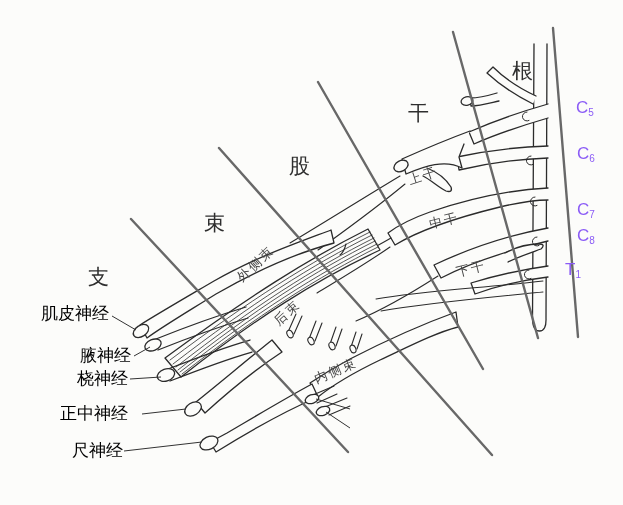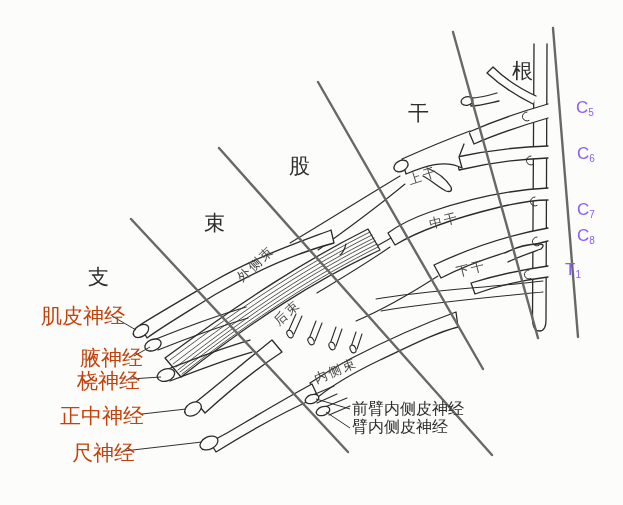--- a/index.html
+++ b/index.html
@@ -3,21 +3,21 @@
 <meta charset="utf-8">
 <style>
   html,body{margin:0;padding:0;background:#ffffff;}
   #stage{
     position:relative;width:623px;height:505px;background:#fcfcfa;
     font-family:"Liberation Sans",sans-serif;color:#2b2b2b;overflow:hidden;
   }
   #art{position:absolute;left:0;top:0;}
   .lbl{position:absolute;white-space:nowrap;line-height:1;}
   .zone{font-size:21px;letter-spacing:1px;color:#2e2e2e;}
-  .nerve{font-size:21px;color:#c2410c;}
+  .nerve{font-size:17px;color:#000000;}
   .small-rot{font-size:13px;color:#474747;letter-spacing:2px;transform-origin:center;}
   .rootlbl{font-size:17px;color:#8b5cf6;}
   .rootlbl .sub{font-size:10px;vertical-align:-3px;}
   .bottomlbl{font-size:16px;color:#2e2e2e;}
 </style>
 </head>
 <body>
 
 <div id="stage">
 
@@ -172,16 +172,14 @@
 
   <div class="lbl small-rot" style="left:233px;top:257px;transform:rotate(-43deg)">外侧束</div>
   <div class="lbl small-rot" style="left:272px;top:306px;transform:rotate(-42deg)">后束</div>
   <div class="lbl small-rot" style="left:313px;top:364px;transform:rotate(-23deg)">内侧束</div>
 
   <div class="lbl nerve" style="left:41px;top:305px">肌皮神经</div>
   <div class="lbl nerve" style="left:80px;top:347px">腋神经</div>
   <div class="lbl nerve" style="left:77px;top:370px">桡神经</div>
   <div class="lbl nerve" style="left:60px;top:405px">正中神经</div>
   <div class="lbl nerve" style="left:72px;top:442px">尺神经</div>
-  <div class="lbl bottomlbl" style="left:352px;top:401px">前臂内侧皮神经</div>
-  <div class="lbl bottomlbl" style="left:352px;top:419px">臂内侧皮神经</div>
 
 </div>
 
 </body></html>

